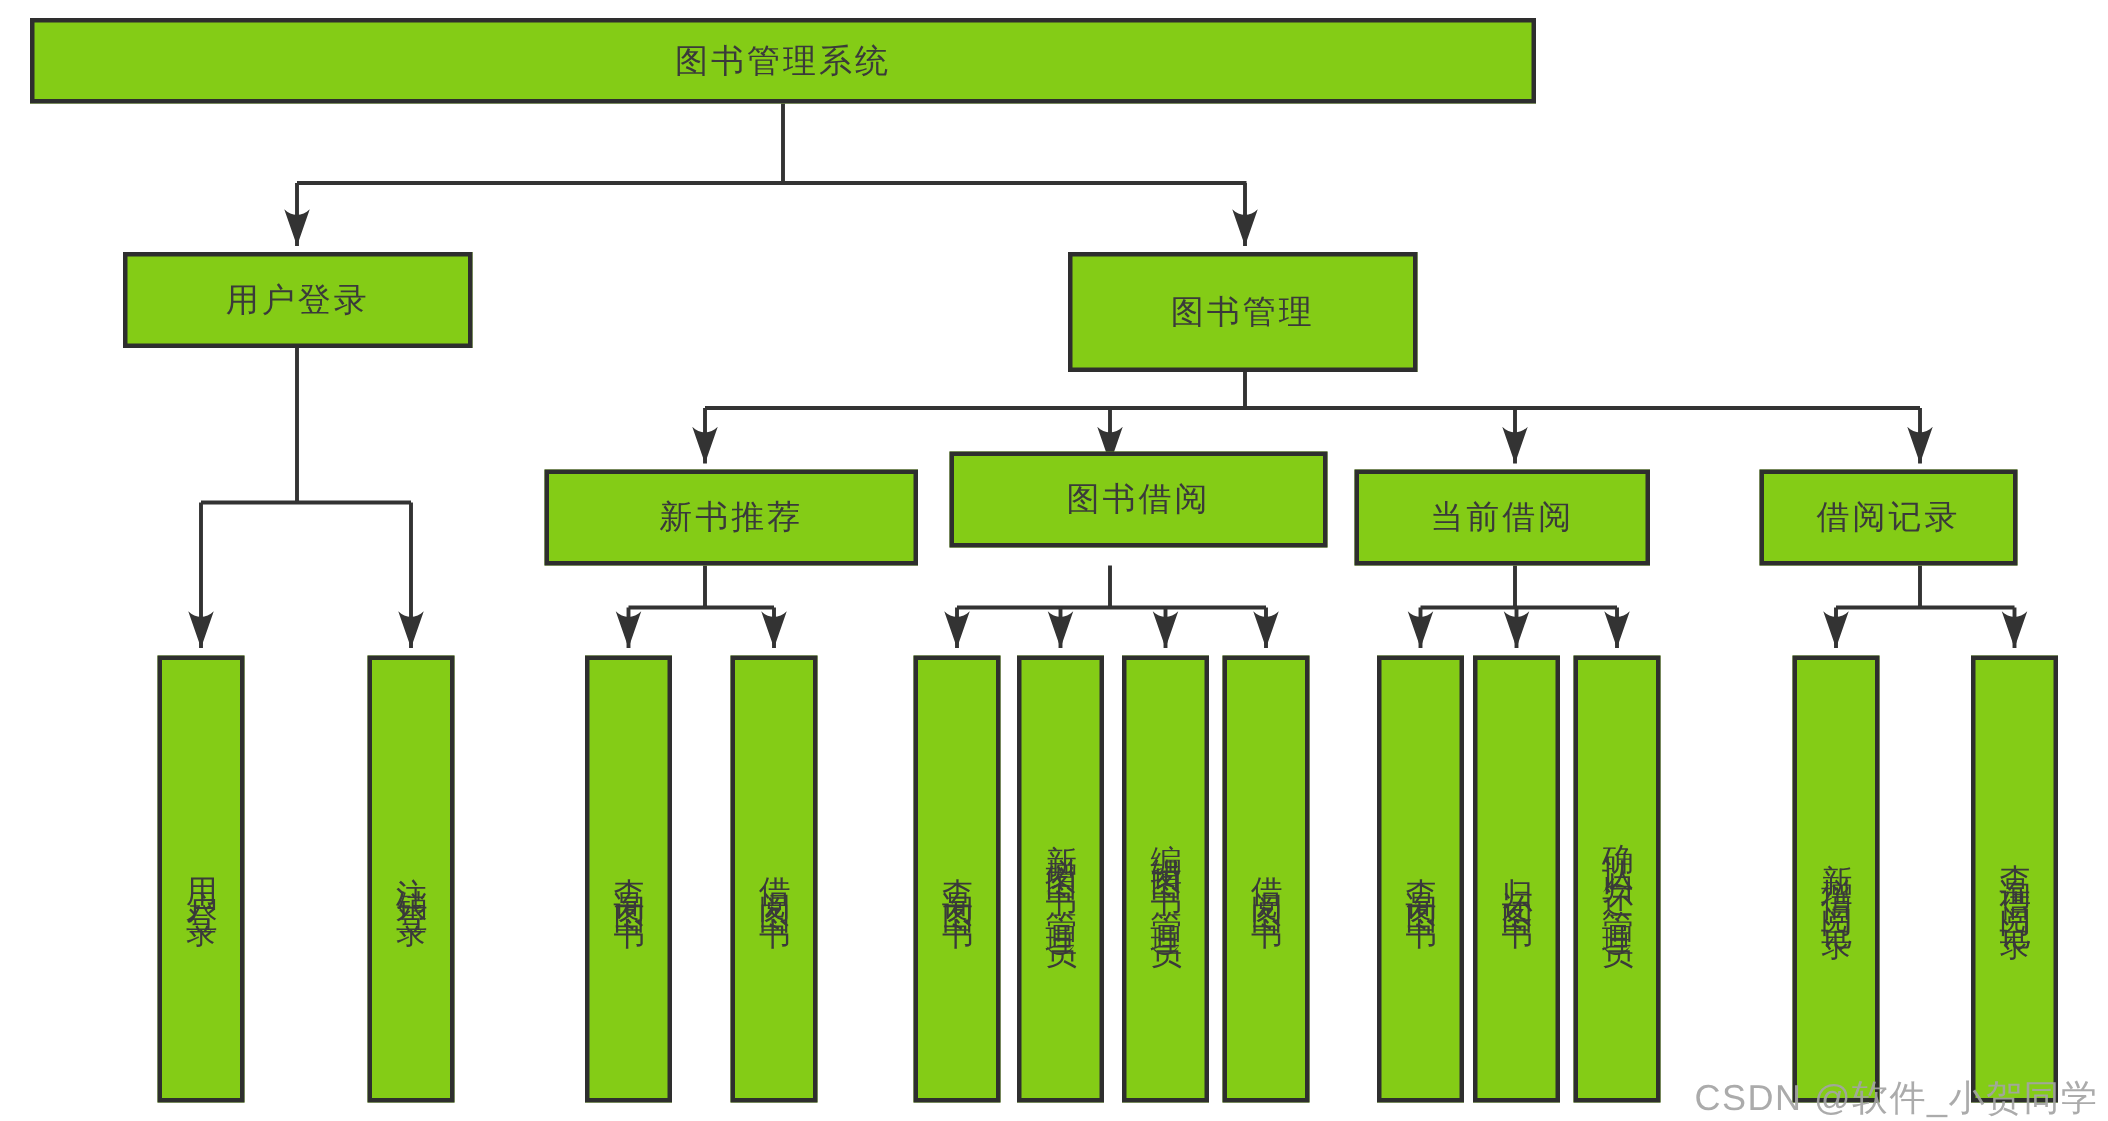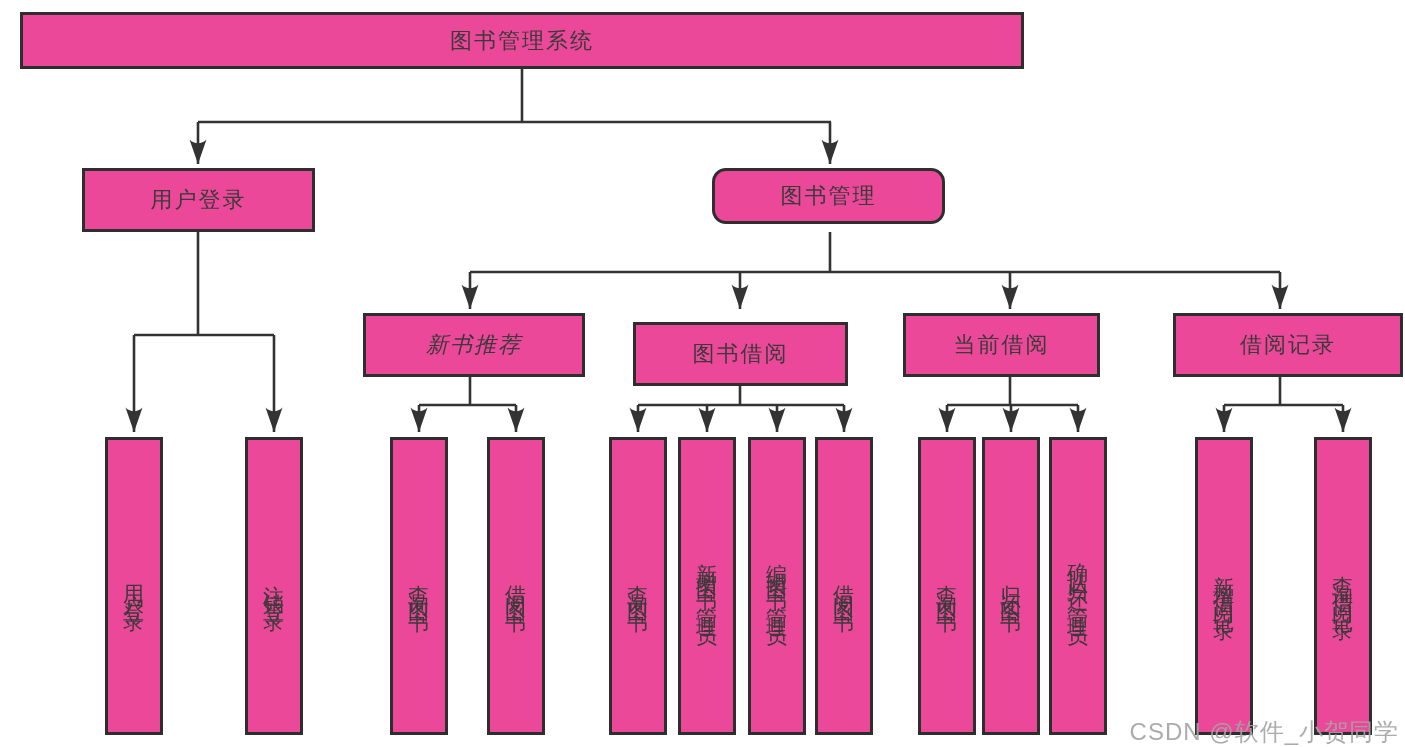--- a/index.html
+++ b/index.html
@@ -20,21 +20,21 @@
     width: 1405px; height: 747px;
   }
   svg.connectors path.ln {
     fill: none;
     stroke: #333333;
     stroke-width: 2.6;
   }
 
   .node {
     position: absolute;
-    background: #ec4899;
+    background: #84cc16;
     border: 3px solid #2e2e2e;
     display: flex;
     align-items: center;
     justify-content: center;
   }
   .node .lbl {
     color: #3a3a3a;
     white-space: nowrap;
   }
   .node.h .lbl {
@@ -106,34 +106,34 @@
     <path class="ln" d="M1343,405 L1343,432" marker-end="url(#ah)"></path>
   </svg>
 
   <div class="node h" style="left:20px; top:12px; width:1004px; height:57px;">
     <span class="lbl">图书管理系统</span>
   </div>
 
   <div class="node h" style="left:82px; top:168px; width:233px; height:64px;">
     <span class="lbl">用户登录</span>
   </div>
-  <div class="node h" style="left:712px; top:168px; width:233px; height:56px;border-radius:14px;">
+  <div class="node h" style="left:712px; top:168px; width:233px; height:80px;">
     <span class="lbl">图书管理</span>
   </div>
 
-  <div class="node h" style="left:363px; top:313px; width:222px; height:64px;font-style:italic;">
+  <div class="node h" style="left:363px; top:313px; width:249px; height:64px;">
     <span class="lbl">新书推荐</span>
   </div>
-  <div class="node h" style="left:633px; top:322px; width:215px; height:64px;">
+  <div class="node h" style="left:633px; top:301px; width:252px; height:64px;">
     <span class="lbl">图书借阅</span>
   </div>
   <div class="node h" style="left:903px; top:313px; width:197px; height:64px;">
     <span class="lbl">当前借阅</span>
   </div>
-  <div class="node h" style="left:1173px; top:313px; width:230px; height:64px;">
+  <div class="node h" style="left:1173px; top:313px; width:172px; height:64px;">
     <span class="lbl">借阅记录</span>
   </div>
 
   <div class="node v" style="left:105px; top:437px; width:58px; height:298px;">
     <span class="lbl">用户登录</span>
   </div>
   <div class="node v" style="left:245px; top:437px; width:58px; height:298px;">
     <span class="lbl">注销登录</span>
   </div>
 

